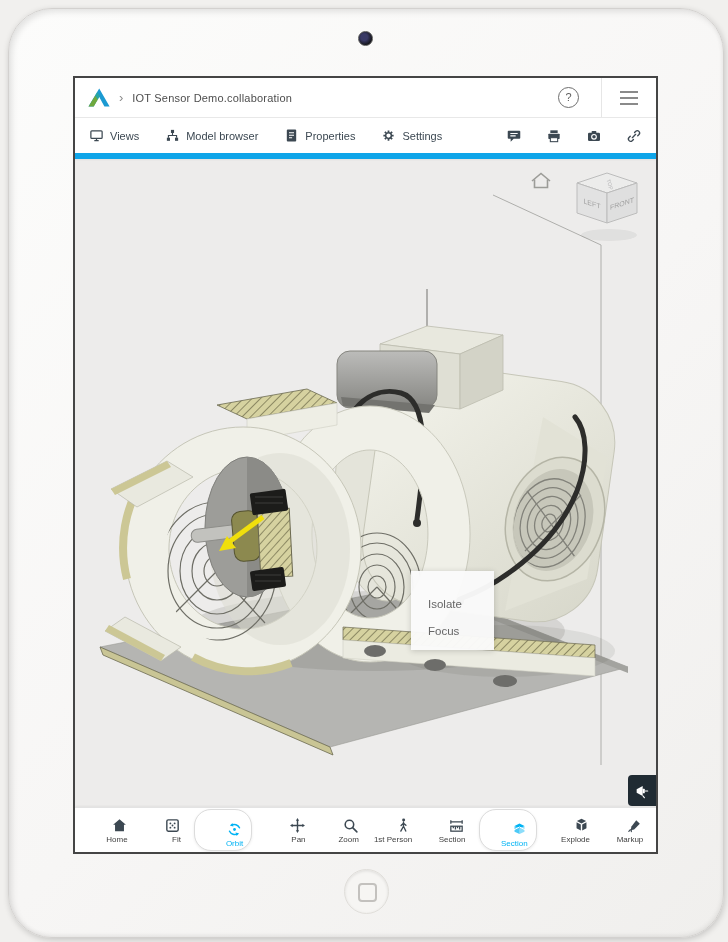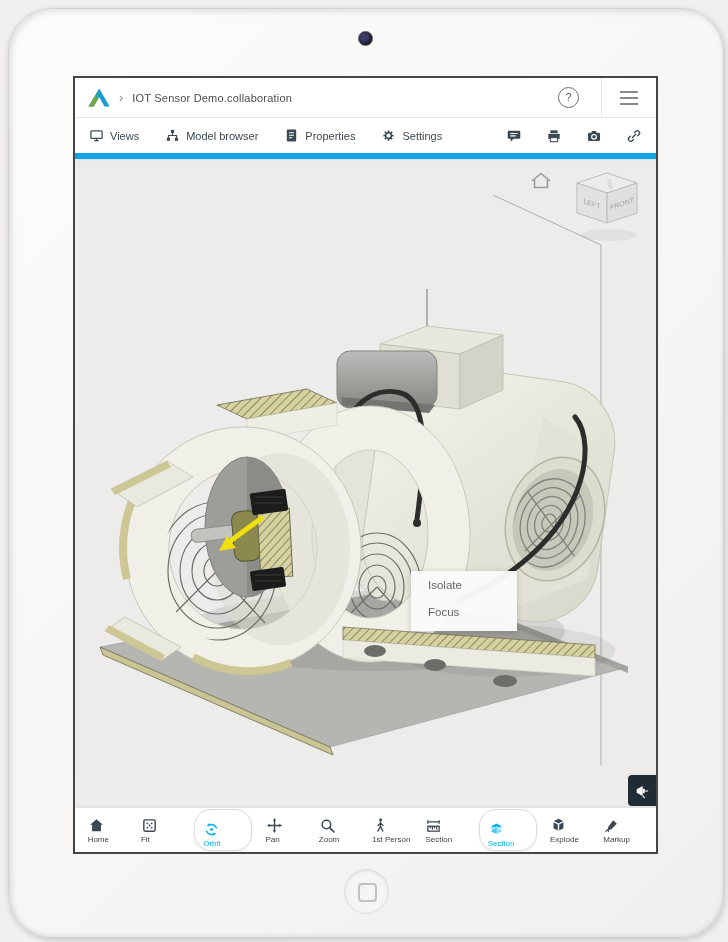--- a/index.html
+++ b/index.html
@@ -37,31 +37,31 @@
   .tbar{height:35px;flex:0 0 35px;display:flex;align-items:center;background:#fff;padding:0 14px;
         border-bottom:6px solid #0ea5e9;box-shadow:0 1px 2px rgba(0,0,0,.05);z-index:5;}
   .titem{display:flex;align-items:center;gap:6px;color:#3c4852;font-size:11px;margin-right:26px;cursor:pointer;}
   .titem svg{display:block;}
   .tbar .spacer{flex:1;}
   .ticon{margin-left:24px;cursor:pointer;color:#3c4852;display:flex;align-items:center;}
   
   .canvas{position:relative;flex:1;background:#edeceb;overflow:hidden;}
   .canvas svg.scene{position:absolute;left:0;top:0;}
   
-  .cmenu{position:absolute;left:336px;top:412px;width:106px;background:rgba(250,250,250,.97);
-         box-shadow:0 1px 6px rgba(0,0,0,.18);padding:1px 0 5px;z-index:8;}
+  .cmenu{position:absolute;left:336px;top:412px;width:83px;background:rgba(250,250,250,.97);
+         box-shadow:0 1px 6px rgba(0,0,0,.18);padding:20px 0 5px;z-index:8;}
   .cmenu .mi{height:27px;line-height:27px;padding-left:17px;font-size:11.5px;color:#666;cursor:pointer;white-space:nowrap;}
   
   .mega{position:absolute;right:0;top:616px;width:28px;height:31px;background:#202b33;
         border-radius:4px 0 0 4px;display:flex;align-items:center;justify-content:center;cursor:pointer;z-index:8;}
   
   .dock{position:absolute;left:0;right:0;bottom:0;height:44px;background:#fff;z-index:9;
         display:flex;align-items:center;justify-content:space-around;padding:0 6px;
         border-top:1px solid #e3e3e3;box-shadow:0 -1px 2px rgba(0,0,0,.05);}
-  .ditem{display:flex;flex-direction:column;align-items:flex-start;gap:1px;color:#3c4852;cursor:pointer;min-width:40px;}
+  .ditem{display:flex;flex-direction:column;align-items:flex-end;gap:1px;color:#3c4852;cursor:pointer;min-width:40px;}
   .ditem span{font-size:8px;color:#3f3f3f;white-space:nowrap;}
   .ditem svg{display:block;}
   .ditem.active{border:1px solid #dcdcdc;border-radius:17px;background:#fff;padding:11px 8px 2px;
                 box-shadow:0 1px 3px rgba(0,0,0,.08);color:#00b3f4;}
   .ditem.active span{color:#00b3f4;}
 </style>
 </head>
 <body>
 
 <div class="stage">

